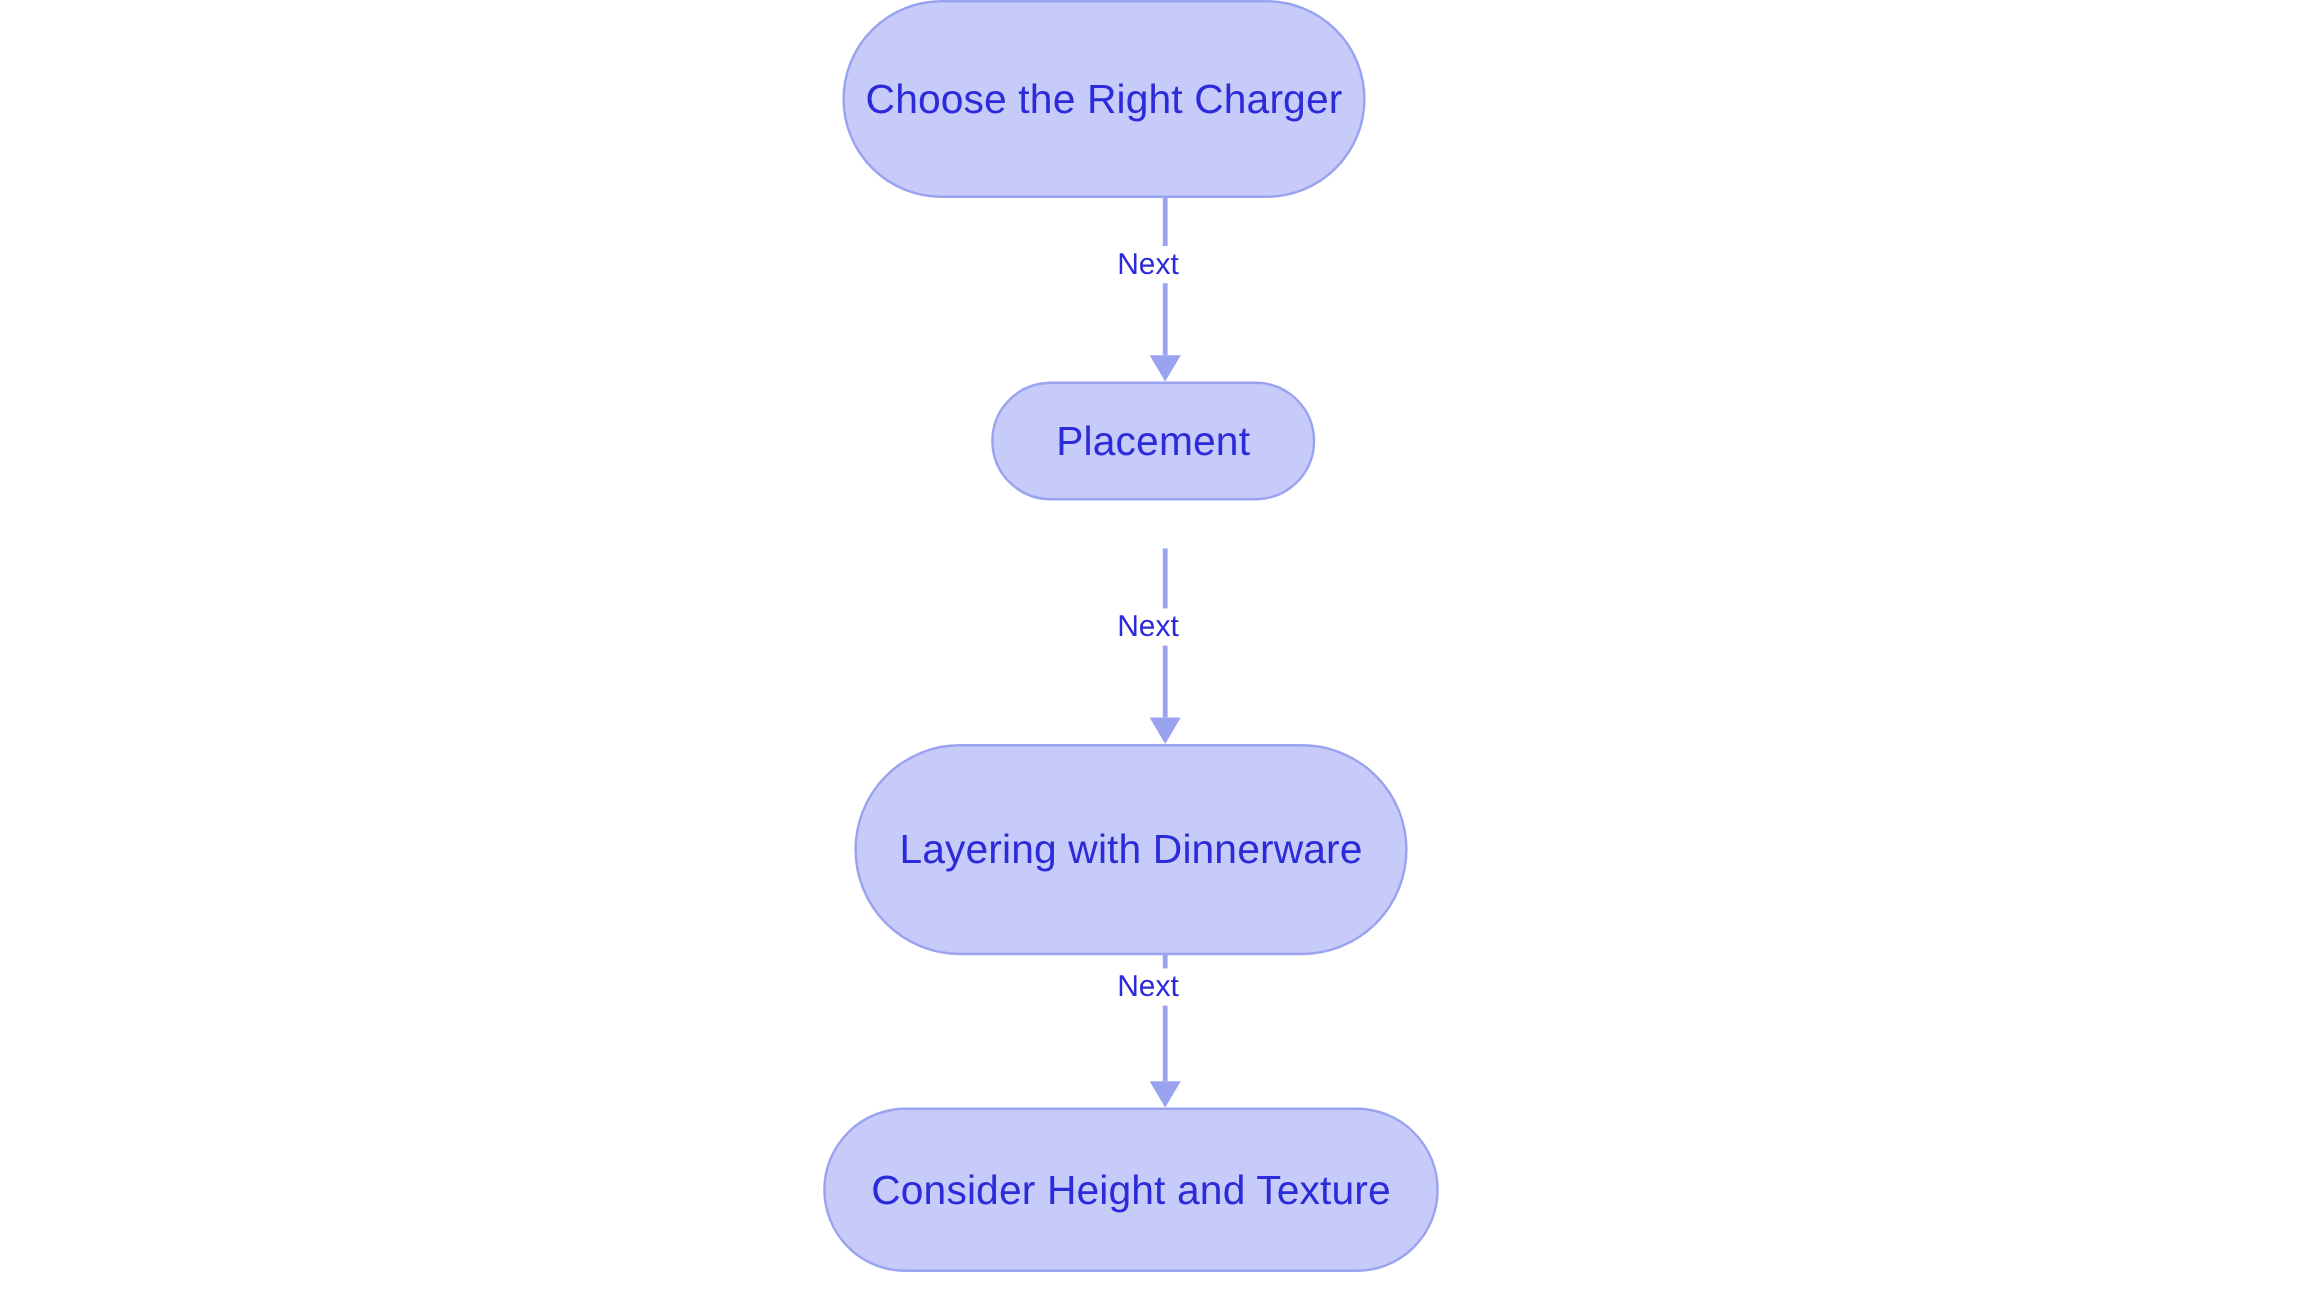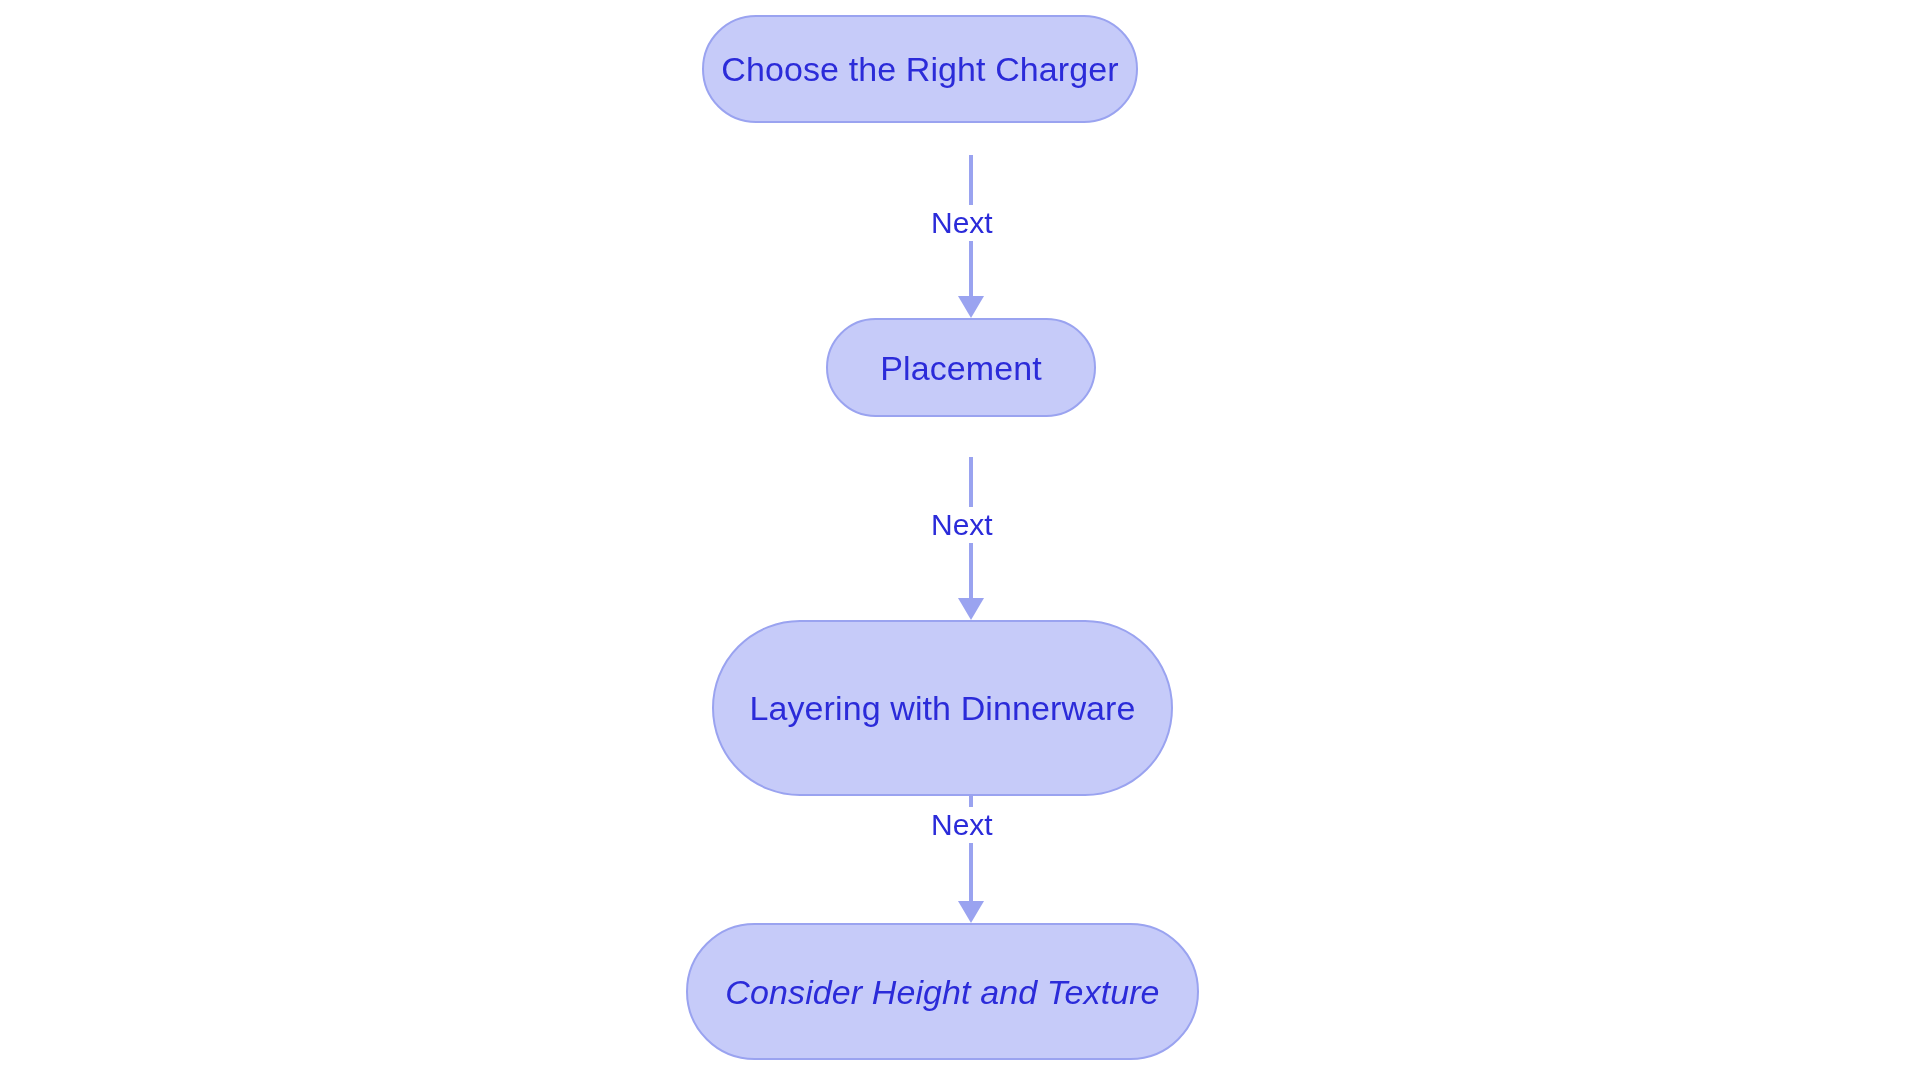--- a/index.html
+++ b/index.html
@@ -38,24 +38,24 @@
     letter-spacing: 0.1px;
     line-height: 1;
     white-space: nowrap;
     z-index: 3;
   }
   .node-label {
     color: #2b2bd9;
     pointer-events: none;
   }
 
-  .node-1 { left: 702px;  top: 15px;   width: 436px; height: 108px; }
+  .node-1 { left: 702px;  top: 0;   width: 436px; height: 165px; }
   .node-2 { left: 826px;  top: 318px;  width: 270px; height: 99px; }
   .node-3 { left: 712px;  top: 620px;  width: 461px; height: 176px; }
-  .node-4 { left: 686px;  top: 923px;  width: 513px; height: 137px; font-style: italic; }
+  .node-4 { left: 686px;  top: 923px;  width: 513px; height: 137px; }
 
   
   .edge {
     position: absolute;
     z-index: 1;
   }
   .edge-line {
     position: absolute;
     width: 4px;
     background: #9aa3f0;
@@ -67,21 +67,21 @@
     width: 0;
     height: 0;
     border-left: 13px solid transparent;
     border-right: 13px solid transparent;
     border-top: 22px solid #9aa3f0;
     left: -11px;
   }
   .edge-label {
     position: absolute;
     color: #2b2bd9;
-    font-size: 30px;
+    font-size: 25px;
     line-height: 1;
     white-space: nowrap;
     background: #ffffff;
     padding: 3px 5px;
     z-index: 2;
   }
 
   
   .edge-1 { left: 969px; top: 155px; height: 163px; }
   .edge-1 .edge-line  { height: 141px; }

